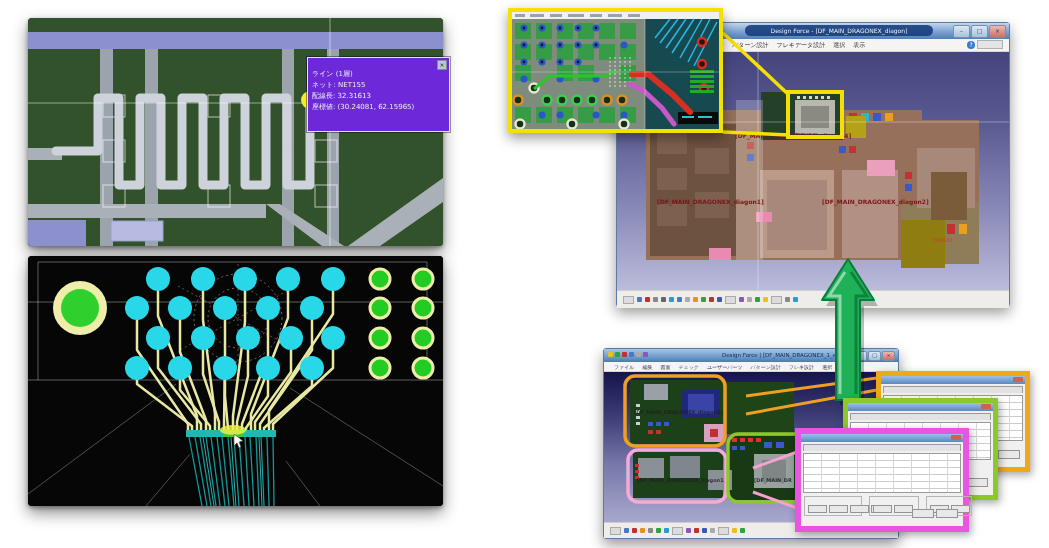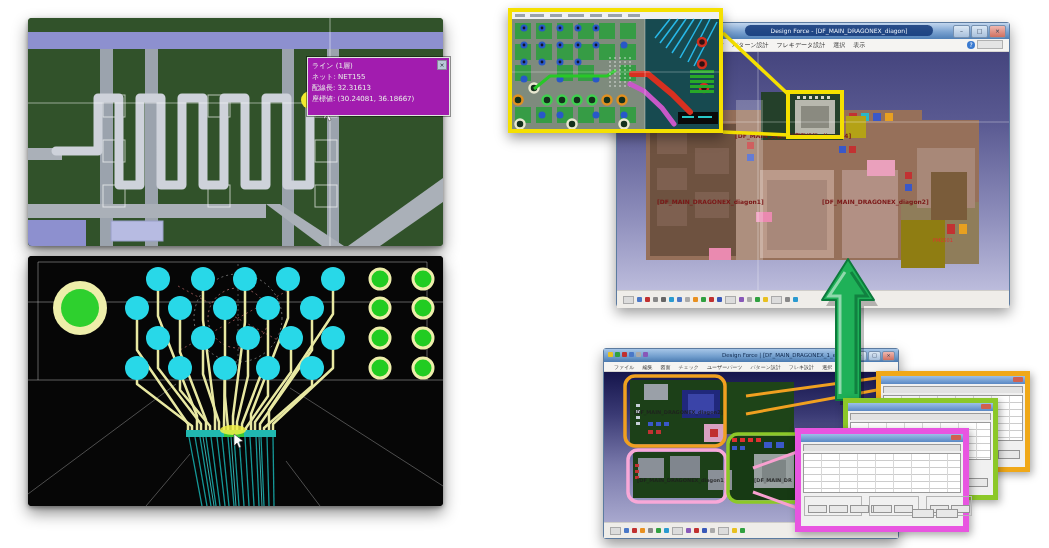--- a/index.html
+++ b/index.html
@@ -28,23 +28,23 @@
   .help-dot{width:8px;height:8px;border-radius:50%;background:#3a7ad0;color:#fff;font-size:6px;
             line-height:8px;text-align:center;}
   .segbox{width:24px;height:7px;background:#e4e4e4;border:1px solid #b0b0b0;}
   .canvas1{position:relative;height:238px;background:linear-gradient(#45457e,#5a5a92 30%,#8c8cba 68%,#bcbcdc);}
   .canvas2{position:relative;height:150px;background:linear-gradient(#15154c,#3a3a74 28%,#7878aa 62%,#a8a8ce);}
   .iconrow{height:17px;background:#efede9;border-top:1px solid #cfcdc9;display:flex;align-items:center;padding:0 6px;gap:3px;}
   .iconrow.short{height:15px;}
   .ic{width:5px;height:5px;display:inline-block;border-radius:1px;}
   .icw{width:9px;height:6px;background:#dcdcdc;border:1px solid #aaa;}
   
-  .tooltip{position:absolute;left:307px;top:57px;width:133px;height:51px;background:#a21caf;
+  .tooltip{position:absolute;left:307px;top:57px;width:133px;height:51px;background:#6d28d9;
            border:1px solid #dfe8df;box-shadow:0 0 0 1px rgba(0,0,0,.4);color:#eaf2ea;
-           font-size:7px;line-height:11px;padding:3px 4px;z-index:3;}
+           font-size:7px;line-height:11px;padding:11px 4px;z-index:3;}
   .tooltip .x{position:absolute;top:2px;right:2px;width:8px;height:8px;background:#b8c8d8;
               color:#223;font-size:6px;line-height:8px;text-align:center;border:1px solid #889;}
   
   .inset{position:absolute;left:508px;top:8px;width:207px;height:117px;border:4px solid #f5e000;
          background:#7e8b7d;z-index:3;box-shadow:0 5px 12px rgba(0,0,0,.4);}
   
   .dlg{position:absolute;background:#f0f0f0;box-shadow:2px 3px 8px rgba(0,0,0,.35);}
   .dlg-tb{height:8px;background:linear-gradient(#9cc0e8,#5a88c4);position:relative;}
   .dlg-tb .dot{position:absolute;right:2px;top:1px;width:10px;height:5px;background:#d06050;border-radius:1px;}
   .dlg-table{margin:2px;background:
@@ -106,21 +106,21 @@
       <circle cx="282" cy="82" r="9" fill="#f2ea30"></circle>
 
       <polygon points="296,88 296,101 299,98 301,103 303,102 301,97 305,96" fill="#ffffff" stroke="#333" stroke-width="0.5"></polygon>
     </svg>
   </div>
 
   <div class="tooltip">
     <div>ライン (1層)</div>
     <div>ネット: NET155</div>
     <div>配線長: 32.31613</div>
-    <div>座標値: (30.24081, 36.18667)</div>
+    <div>座標値: (30.24081, 62.15965)</div>
     <div class="x">×</div>
   </div>
 
   <div class="panel" style="left:28px;top:256px;width:415px;height:250px;background:#060606;">
     <svg width="415" height="250" viewBox="0 0 415 250">
       <rect width="415" height="250" fill="#060606"></rect>
 
       <g stroke="rgba(205,205,205,0.45)" stroke-width="1" fill="none">
         <line x1="0" y1="46" x2="415" y2="46"></line>
           <line x1="0" y1="124" x2="415" y2="124"></line>

